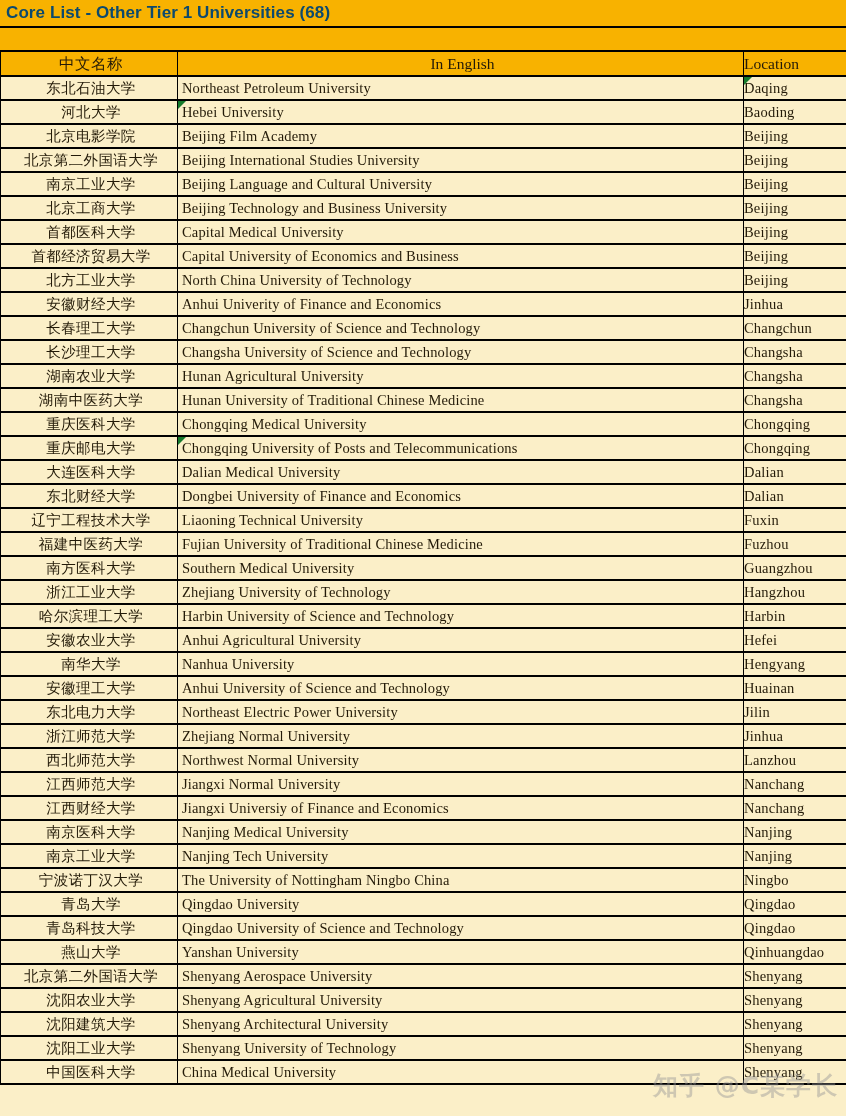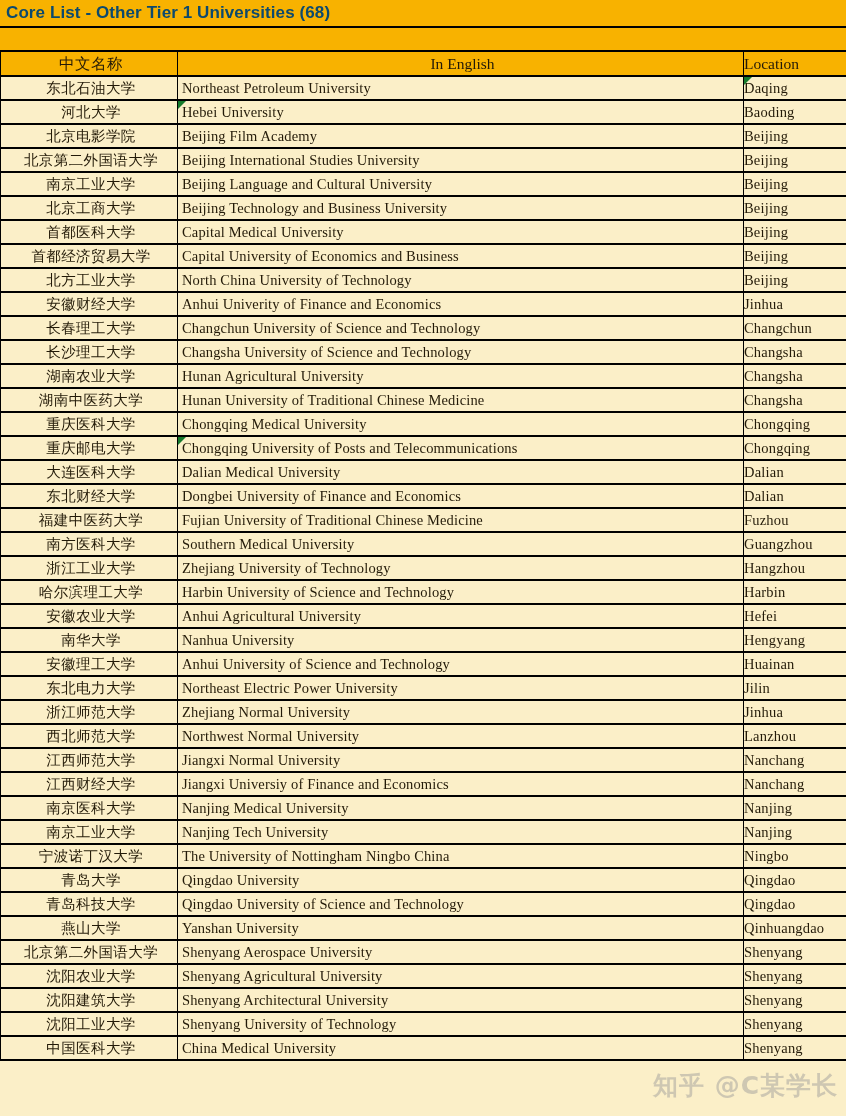--- a/index.html
+++ b/index.html
@@ -241,20 +241,25 @@
           <td class="cn-cell">大连医科大学</td>
           <td class="en-cell">Dalian Medical University</td>
           <td class="loc-cell">Dalian</td>
         </tr>
         <tr>
           <td class="cn-cell">东北财经大学</td>
           <td class="en-cell">Dongbei University of Finance and Economics</td>
           <td class="loc-cell">Dalian</td>
         </tr>
         <tr>
+          <td class="cn-cell">辽宁工程技术大学</td>
+          <td class="en-cell">Liaoning Technical University</td>
+          <td class="loc-cell">Fuxin</td>
+        </tr>
+        <tr>
           <td class="cn-cell">福建中医药大学</td>
           <td class="en-cell">Fujian University of Traditional Chinese Medicine</td>
           <td class="loc-cell">Fuzhou</td>
         </tr>
         <tr>
           <td class="cn-cell">南方医科大学</td>
           <td class="en-cell">Southern Medical University</td>
           <td class="loc-cell">Guangzhou</td>
         </tr>
         <tr>

